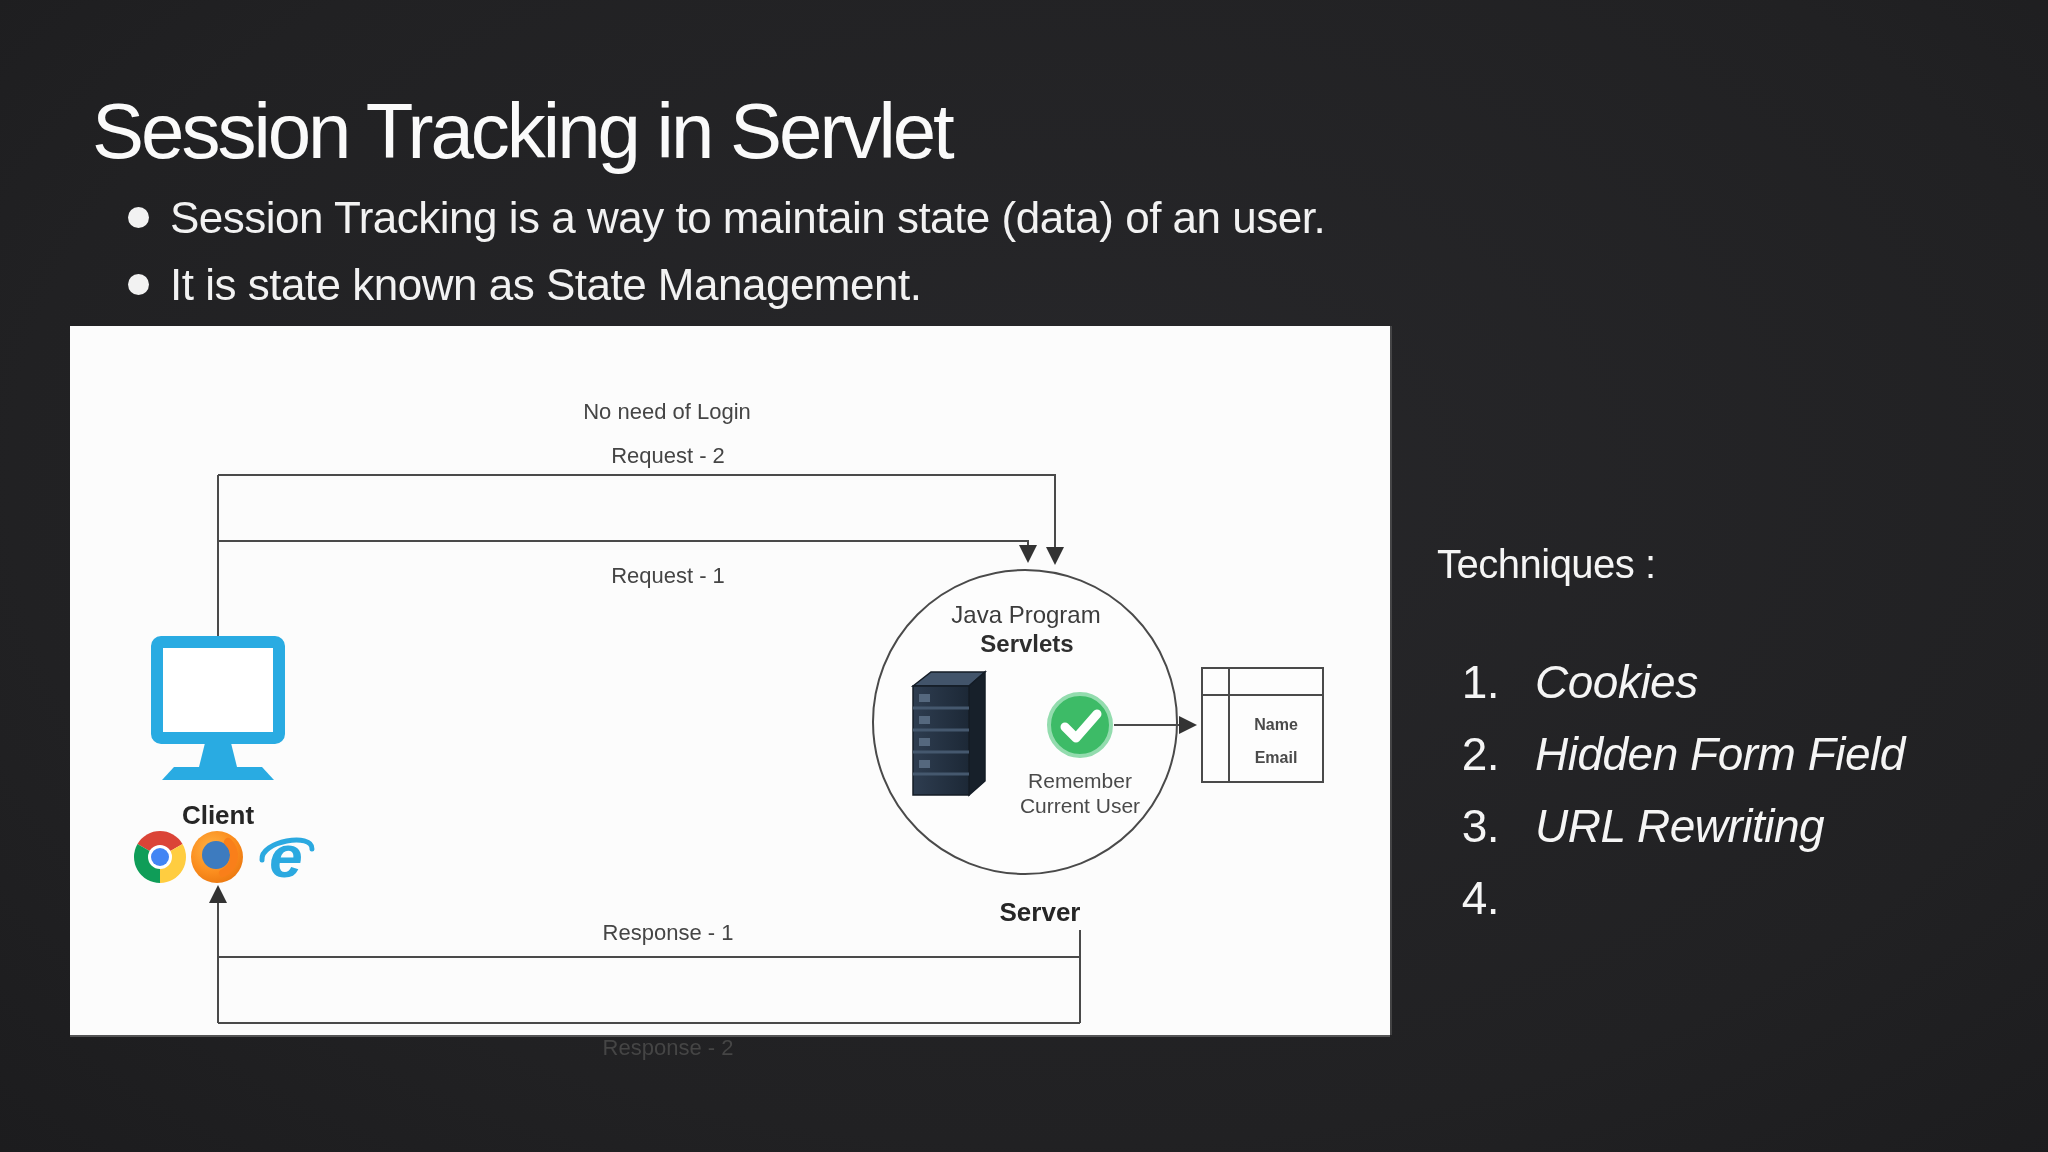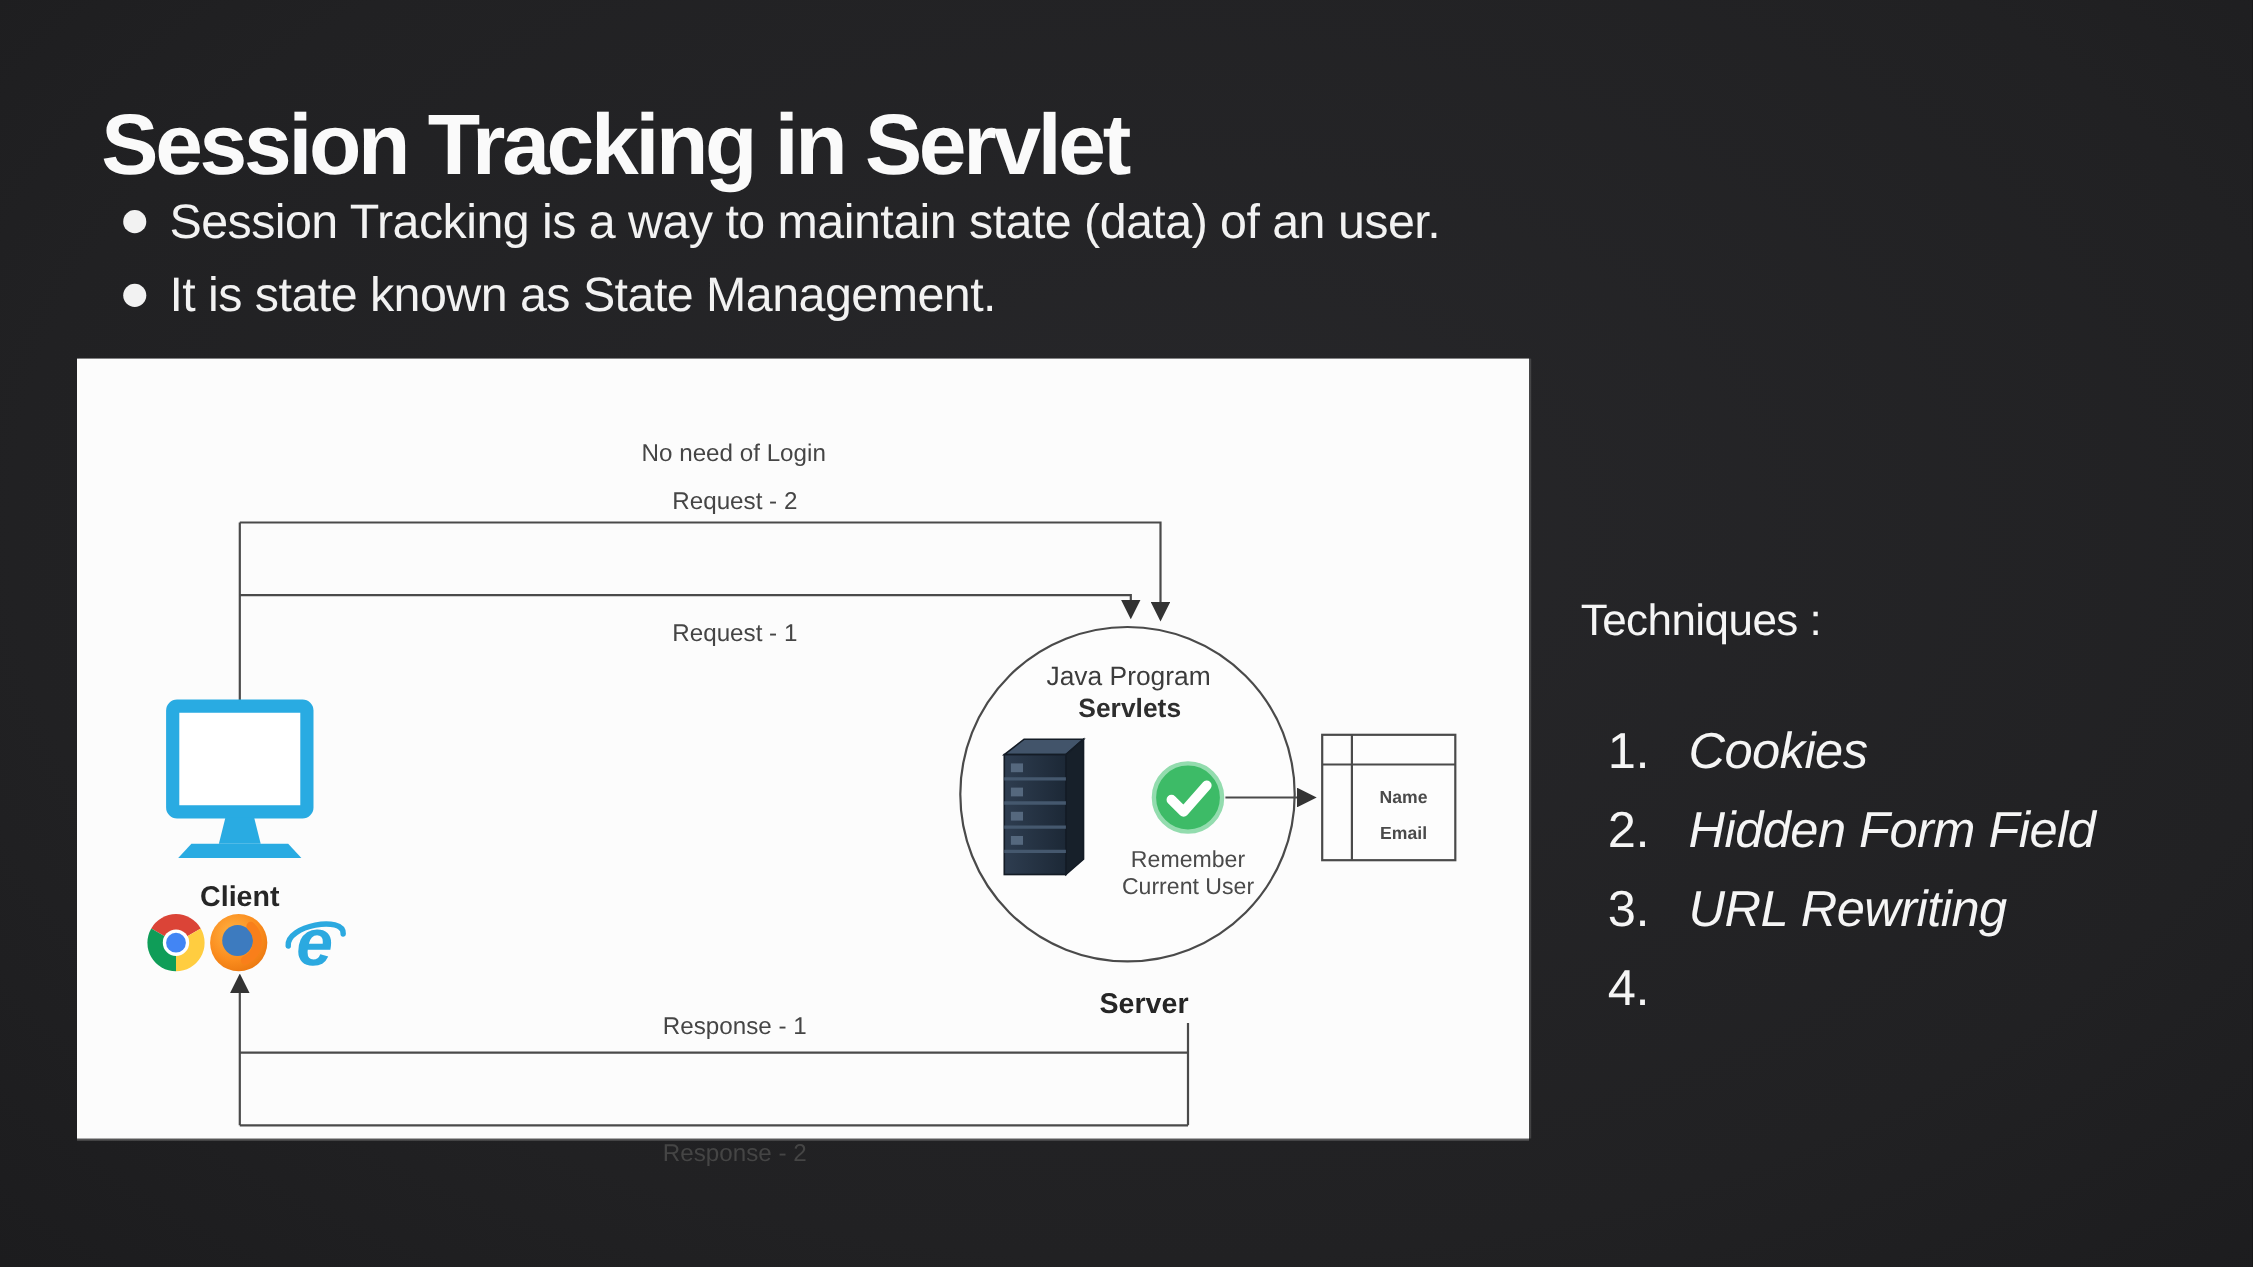--- a/index.html
+++ b/index.html
@@ -7,25 +7,25 @@
     width:2048px;height:1152px;overflow:hidden;
     background:#0e0e0f;
     font-family:"Liberation Sans","DejaVu Sans",sans-serif;
   }
   .slide{
     position:relative;width:2048px;height:1152px;
     background:radial-gradient(ellipse at 52% 42%, #27272a 0%, #212123 70%, #1c1c1e 100%);
   }
   .title{
     position:absolute;left:92px;top:34px;
-    font-size:78px;font-weight:700;letter-spacing:-3px;
+    font-size:78px;font-weight:400;letter-spacing:-3px;
     color:#fafafa;white-space:nowrap;
   }
   .bullets{
-    position:absolute;left:112px;top:168px;margin:0;padding:0;list-style:none;
+    position:absolute;left:112px;top:168px;margin:16px;padding:0;list-style:none;
   }
   .bullets li{
     display:flex;align-items:center;height:67px;
     font-size:44px;letter-spacing:-0.5px;color:#f2f2f2;white-space:nowrap;
   }
   .dot{
     width:21px;height:21px;border-radius:50%;background:#f2f2f2;
     margin-right:21px;flex:0 0 auto;
   }
   .diagram{

